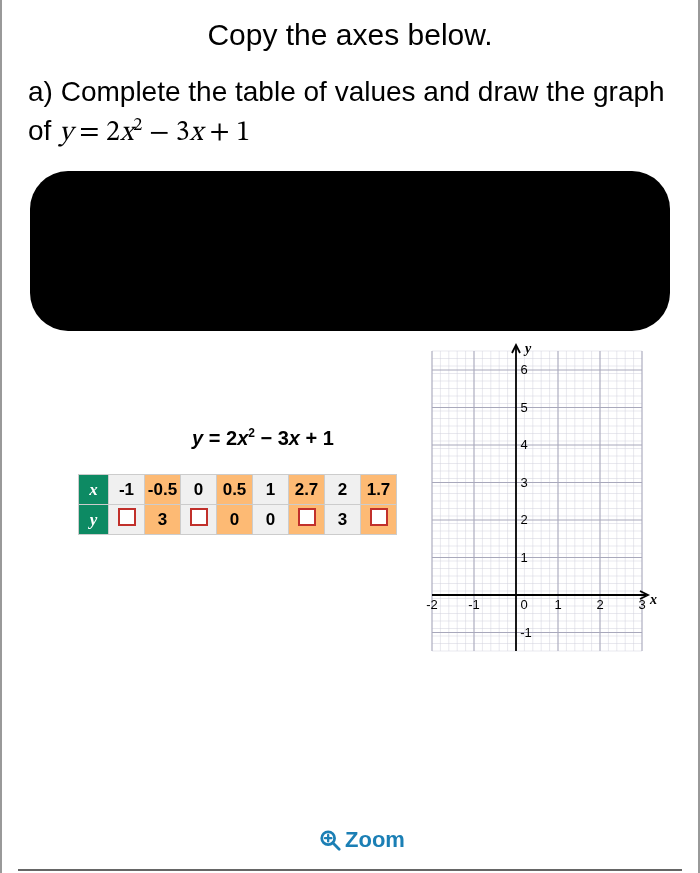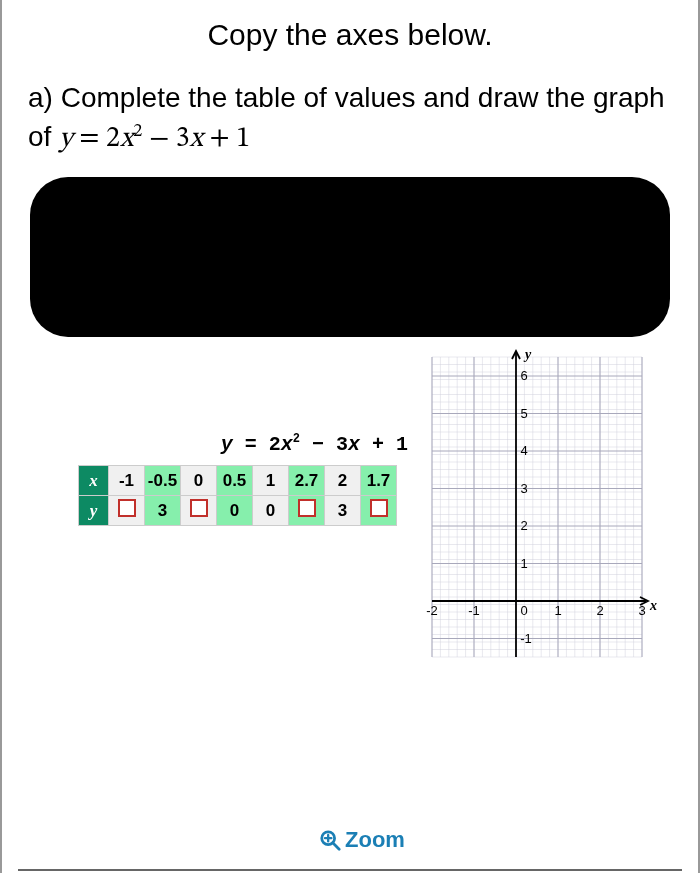--- a/index.html
+++ b/index.html
@@ -12,21 +12,21 @@
     position: relative;
     border-left: 2px solid #999;
     border-right: 2px solid #999;
   }
   .content {
     padding: 18px 26px 0 26px;
   }
   .title {
     text-align: center;
     font-size: 30px;
-    margin-bottom: 26px;
+    margin-bottom: 20px;
   }
   .prompt {
     text-align: left;
     font-size: 28px;
     line-height: 1.4;
     margin-bottom: 18px;
   }
   .prompt .math {
     font-family: "Cambria Math", "STIX Two Math", serif;
     font-style: italic;
@@ -47,43 +47,43 @@
   }
 
   
   .table-area {
     position: absolute;
     left: 50px;
     top: 85px;
     width: 330px;
   }
   .eqn {
-    font-family: Liberation Mono, monospace;
+    font-family: Liberation Sans, sans-serif;
     font-style: italic;
     font-size: 20px;
     font-weight: bold;
-    text-align: right;
-    margin-bottom: 9px;
+    text-align: center;
+    margin-bottom: 24px;
     margin-left: 40px;
   }
   .eqn .num { font-style: normal; }
   .eqn .sup { font-size: 0.6em; vertical-align: super; font-style: normal; }
 
   table.vals {
     border-collapse: collapse;
     font-size: 17px;
     font-weight: bold;
   }
   table.vals td, table.vals th {
     border: 1px solid #ccc;
     width: 36px;
     height: 30px;
     text-align: center;
     vertical-align: middle;
-    background: #86efac;
+    background: #fdba74;
   }
   table.vals td:nth-child(even) { background: #f0f0f0; }
   table.vals .hdr {
     background: #0d8a63 !important;
     color: #fff;
     font-family: "Cambria Math", serif;
     font-style: italic;
     font-weight: bold;
     width: 30px;
   }

